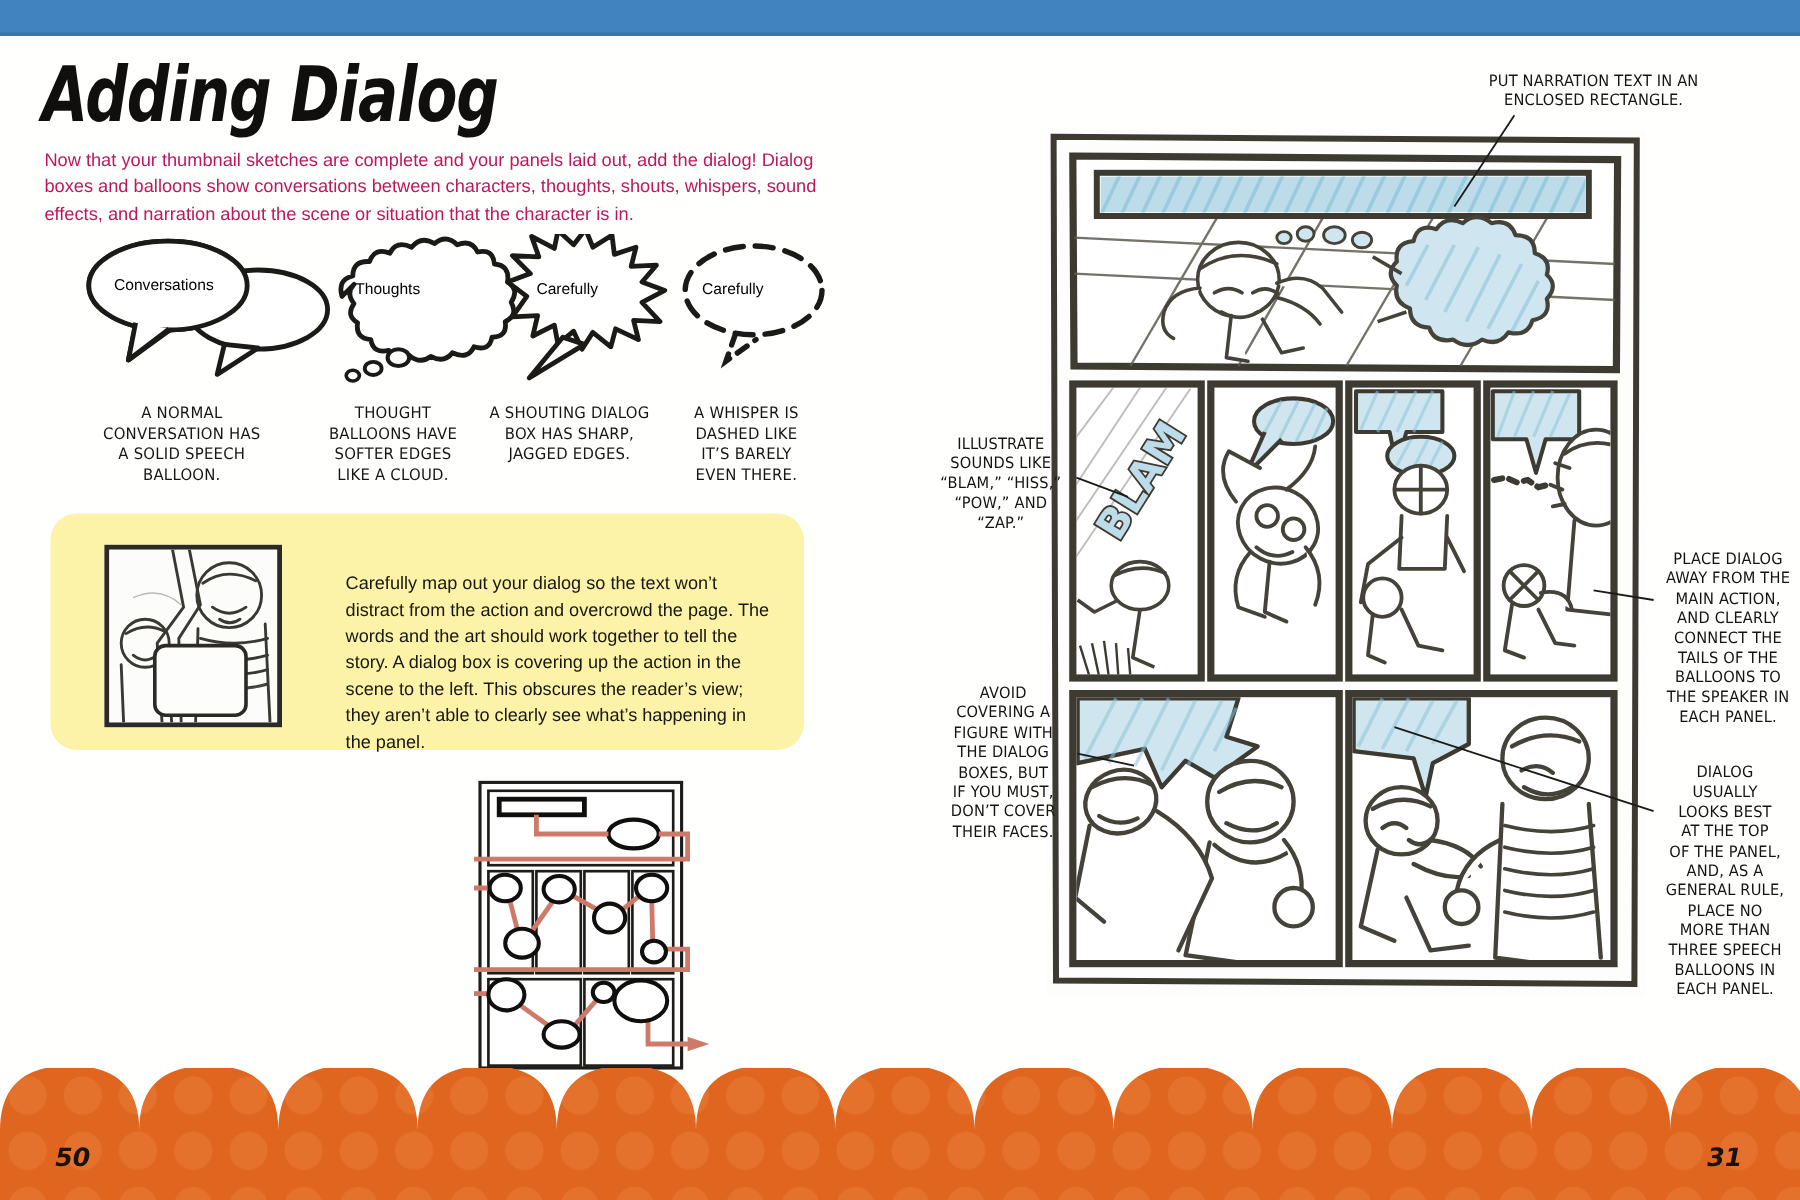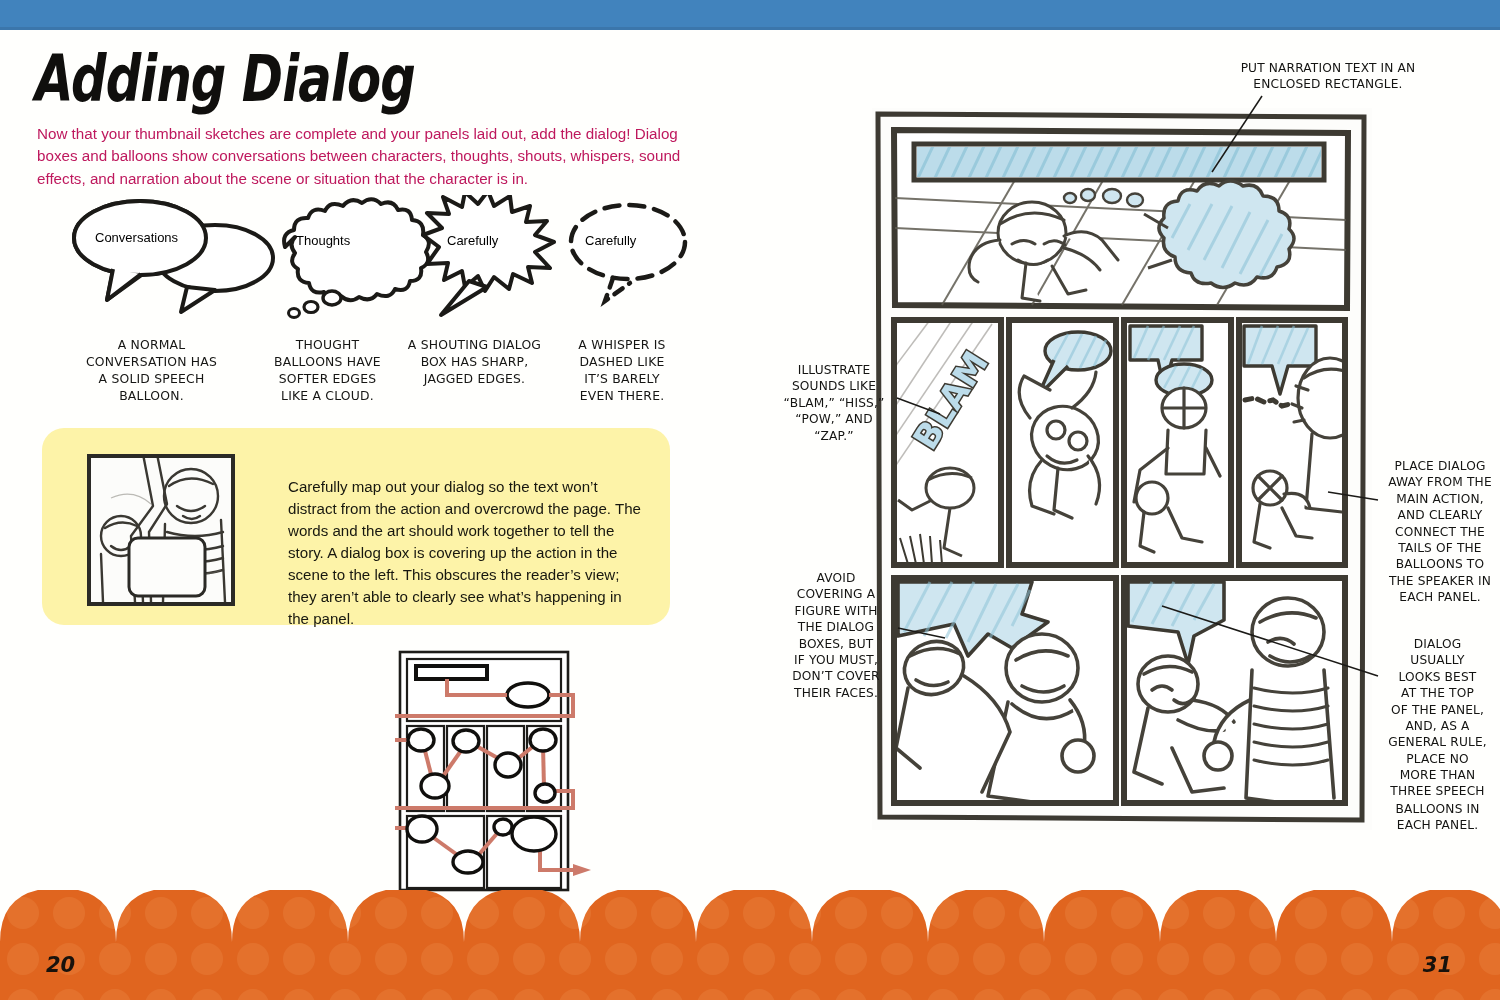--- a/index.html
+++ b/index.html
@@ -591,17 +591,17 @@
       </defs>
       <path d="M0 110 L0 52
                Q0 -2 58 -2 Q116 -2 116 52 Q116 -2 174 -2 Q232 -2 232 52
                Q232 -2 290 -2 Q348 -2 348 52 Q348 -2 406 -2 Q464 -2 464 52
                Q464 -2 522 -2 Q580 -2 580 52 Q580 -2 638 -2 Q696 -2 696 52
                Q696 -2 754 -2 Q812 -2 812 52 Q812 -2 870 -2 Q928 -2 928 52
                Q928 -2 986 -2 Q1044 -2 1044 52 Q1044 -2 1102 -2 Q1160 -2 1160 52
                Q1160 -2 1218 -2 Q1276 -2 1276 52 Q1276 -2 1334 -2 Q1392 -2 1392 52
                Q1392 -2 1450 -2 Q1508 -2 1508 52 L1508 110 Z" fill="url(#dots)"></path>
     </svg>
-    <span class="pagenum left">20</span>
+    <span class="pagenum left">50</span>
     <span class="pagenum right">31</span>
   </div>
 
 </div>
 
 </body></html>

